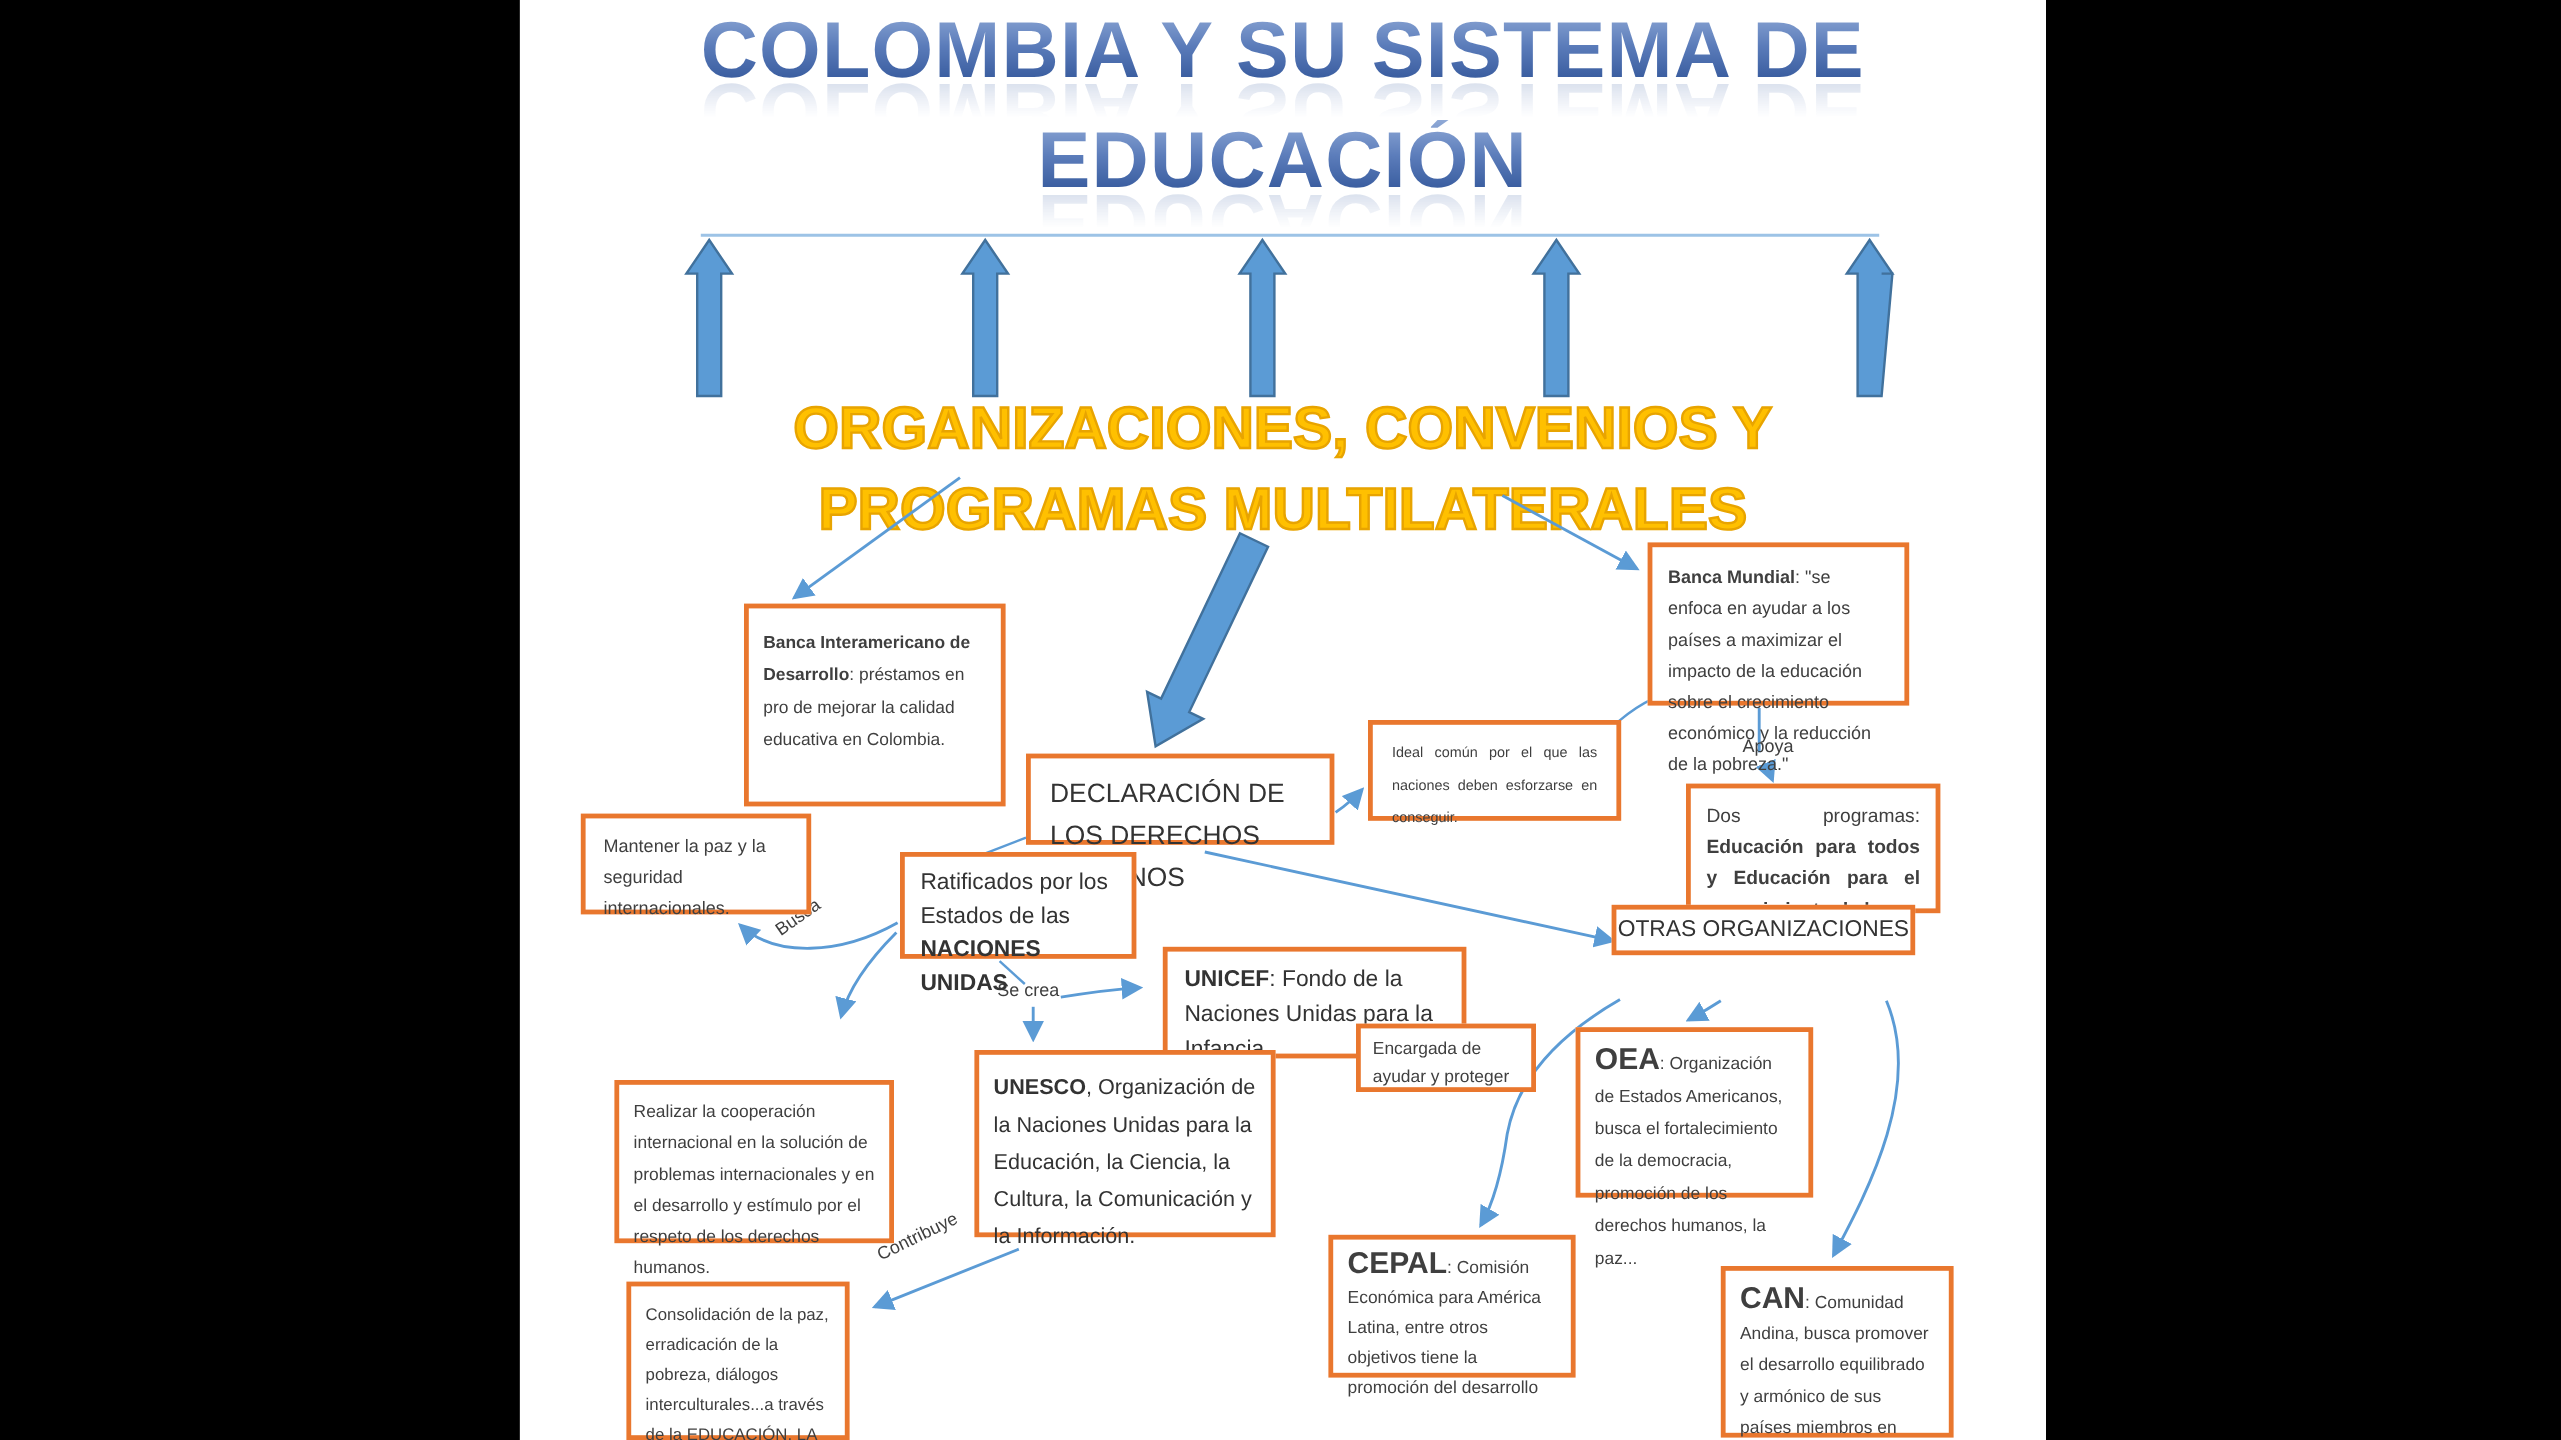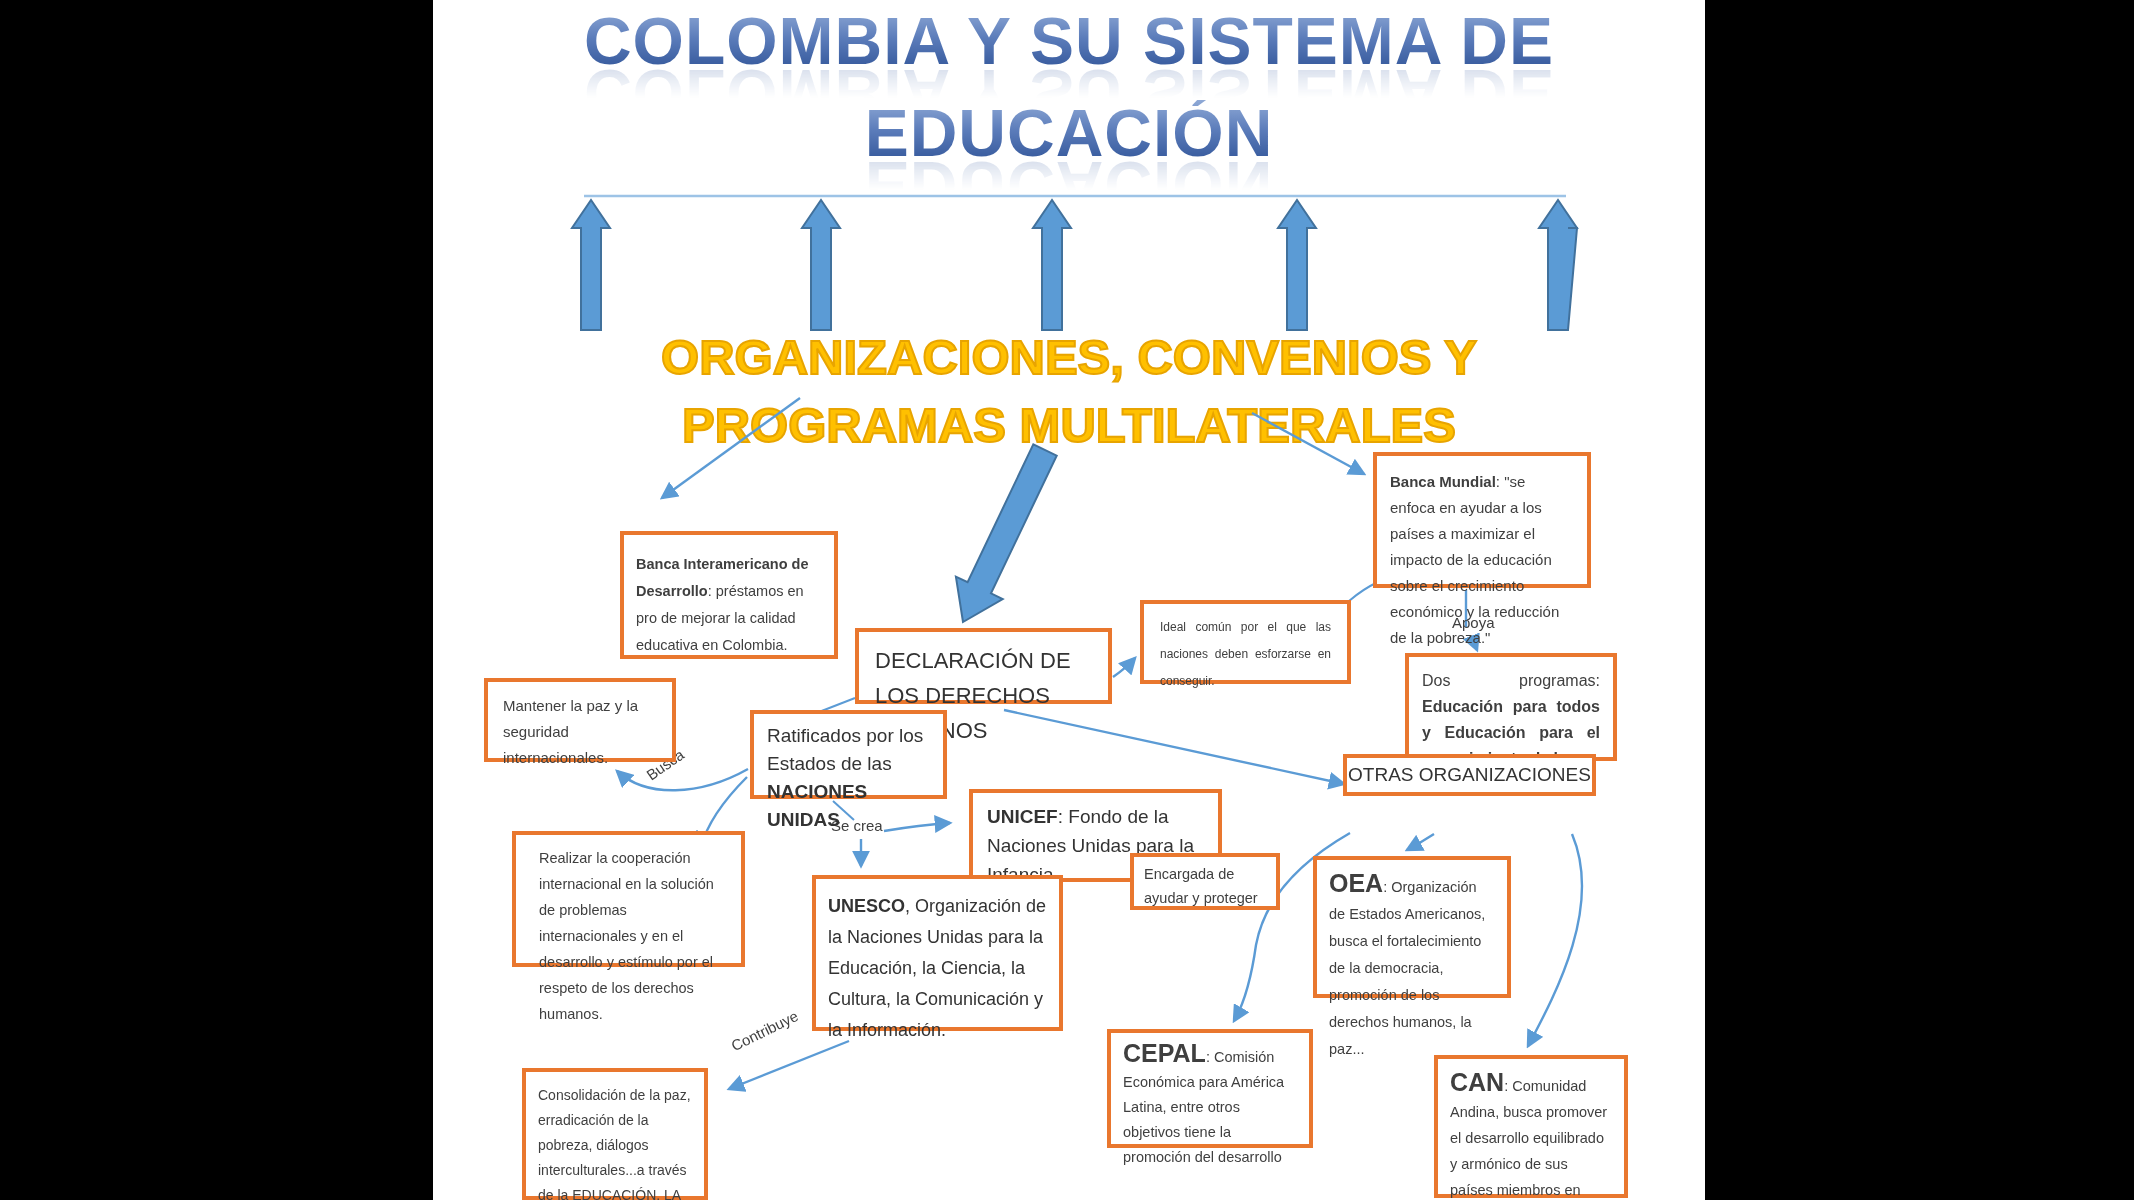--- a/index.html
+++ b/index.html
@@ -34,31 +34,31 @@
   
   #links{position:absolute;left:0;top:0;width:1272px;height:1200px;pointer-events:none;}
   .conn{stroke:var(--connector,#5b9bd5);stroke-width:2.4;fill:none;}
   .thin{stroke-width:2;}
   .blockarrow{fill:var(--arrow-fill,#5b9bd5);stroke:var(--arrow-stroke,#41719c);stroke-width:2;}
   .topline{stroke:#9dc3e6;stroke-width:2.5;}
 
   
   .box{position:absolute;box-sizing:border-box;background:#fff;
        border:4px solid var(--box-border,#E9772E);color:#3f3f3f;}
-  .b-banco-inter   {left:187px;top:503px;width:218px;height:128px;font-size:14.5px;line-height:27px;padding:16px 12px;margin-top:28px;}
+  .b-banco-inter   {left:187px;top:503px;width:218px;height:169px;font-size:14.5px;line-height:27px;padding:16px 12px;}
   .b-declaracion   {left:422px;top:628px;width:257px;height:76px;font-size:22px;line-height:35px;padding:11px 16px;color:#333;}
   .b-ideal         {left:707px;top:600px;width:211px;height:84px;font-size:12px;line-height:27px;padding:10px 16px;text-align:justify;}
   .b-banco-mundial {left:940px;top:452px;width:218px;height:136px;font-size:15px;line-height:26px;padding:13px 13px;}
   .b-dos-programas {left:972px;top:653px;width:212px;height:108px;font-size:16px;line-height:26px;padding:11px 13px;text-align:justify;}
   .b-mantener      {left:51px; top:678px;width:192px;height:84px;font-size:15px;line-height:26px;padding:11px 15px;}
   .b-ratificados   {left:317px;top:710px;width:197px;height:89px;font-size:19px;line-height:28px;padding:8px 13px;color:#333;}
   .b-unicef        {left:536px;top:757px;width:253px;height:93px;font-size:19px;line-height:29px;padding:9px 14px;color:#333;margin-top:32px;}
   .b-otras         {left:910px;top:754px;width:253px;height:42px;font-size:19px;line-height:34px;text-align:center;color:#333;}
   .b-encargada     {left:697px;top:853px;width:150px;height:57px;font-size:14.5px;line-height:24px;padding:5px 10px;}
-  .b-realizar      {left:79px; top:831px;width:233px;height:136px;font-size:14.5px;line-height:26px;padding:10px 23px;}
+  .b-realizar      {left:79px; top:900px;width:233px;height:136px;font-size:14.5px;line-height:26px;padding:10px 12px;}
   .b-unesco        {left:379px;top:875px;width:251px;height:156px;font-size:18px;line-height:31px;padding:12px 12px;color:#333;}
   .b-oea           {left:880px;top:856px;width:198px;height:142px;font-size:14.5px;line-height:27px;padding:10px 12px;}
   .b-cepal         {left:674px;top:1029px;width:206px;height:119px;font-size:14.5px;line-height:25px;padding:8px 12px;}
   .b-can           {left:1001px;top:1055px;width:194px;height:143px;font-size:14.5px;line-height:26px;padding:10px 12px;}
   .b-consolidacion {left:89px; top:1068px;width:186px;height:132px;font-size:14px;line-height:25px;padding:11px 12px;}
   .lead{font-weight:bold;text-align:right;}
   .lead-big{font-weight:bold;font-size:25px;}
   .rest-bold{font-weight:bold;}
 
   

